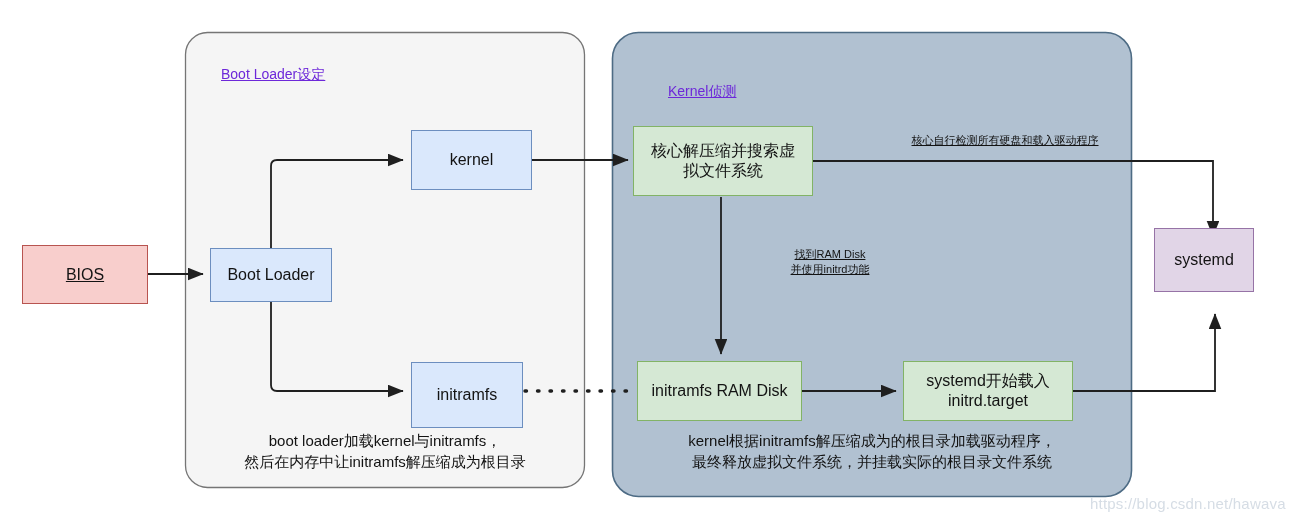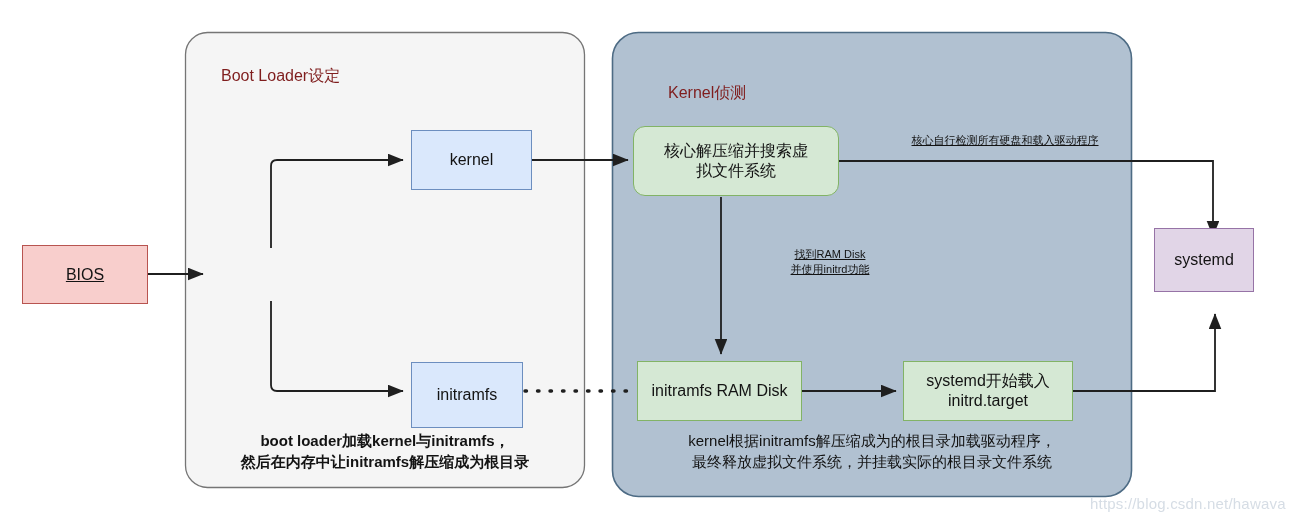--- a/index.html
+++ b/index.html
@@ -36,23 +36,24 @@
     color: #131313;
     white-space: pre-line;
   }
   .node.pink   { background: #f8cecc; border: 1.3px solid #b85450; }
   .node.blue   { background: #dae8fc; border: 1.3px solid #6c8ebf; }
   .node.green  { background: #d5e8d4; border: 1.3px solid #82b366; }
   .node.purple { background: #e1d5e7; border: 1.3px solid #9673a6; }
 
   .group-label {
     position: absolute;
-    font-size: 16px;
-    color: #7f1d1d;
+    font-size: 14px;
+    color: #6d28d9;
     white-space: nowrap;
+    text-decoration: underline;
   }
   .edge-label {
     position: absolute;
     font-size: 11px;
     color: #131313;
     text-align: center;
     white-space: pre-line;
     line-height: 1.35;
     text-decoration: underline;
   }
@@ -108,41 +109,42 @@
 
       <path d="M525,391 L635,391" stroke-dasharray="1.5 11" stroke-width="3.4" stroke-linecap="round"></path>
     </g>
   </svg>
 
   <div class="group-label" style="left:221px; top:66px;">Boot Loader设定</div>
   <div class="group-label" style="left:668px; top:67px;margin-top:16px;">Kernel侦测</div>
 
   <div class="node pink" style="left:22px; top:245px; width:126px; height:59px;text-decoration:underline;">BIOS</div>
 
+  <div class="node blue" style="left:210px; top:248px; width:122px; height:54px;">Boot Loader</div>
 
   <div class="node blue" style="left:411px; top:130px; width:121px; height:60px;">kernel</div>
 
   <div class="node blue" style="left:411px; top:362px; width:112px; height:66px;">initramfs</div>
 
-  <div class="node green" style="left:633px; top:126px; width:206px; height:70px;border-radius:12px;">核心解压缩并搜索虚
+  <div class="node green" style="left:633px; top:126px; width:180px; height:70px;">核心解压缩并搜索虚
 拟文件系统</div>
 
   <div class="node green" style="left:637px; top:361px; width:165px; height:60px;">initramfs RAM Disk</div>
 
   <div class="node green" style="left:903px; top:361px; width:170px; height:60px;">systemd开始载入
 initrd.target</div>
 
   <div class="node purple" style="left:1154px; top:228px; width:100px; height:64px;">systemd</div>
 
   <div class="edge-label" style="left:840px; top:133px; width:330px;">核心自行检测所有硬盘和载入驱动程序</div>
 
   <div class="edge-label" style="left:730px; top:247px; width:200px; text-align:center;">找到RAM Disk
 并使用initrd功能</div>
 
-  <div class="caption" style="left:207px; top:430px; width:356px;font-weight:bold;">boot loader加载kernel与initramfs，
+  <div class="caption" style="left:207px; top:430px; width:356px;">boot loader加载kernel与initramfs，
 然后在内存中让initramfs解压缩成为根目录</div>
 
   <div class="caption" style="left:637px; top:430px; width:470px;">kernel根据initramfs解压缩成为的根目录加载驱动程序，
 最终释放虚拟文件系统，并挂载实际的根目录文件系统</div>
 
   <div class="watermark" style="left:1090px; top:495px;">https://blog.csdn.net/hawava</div>
 
 </div>
 
 </body></html>

